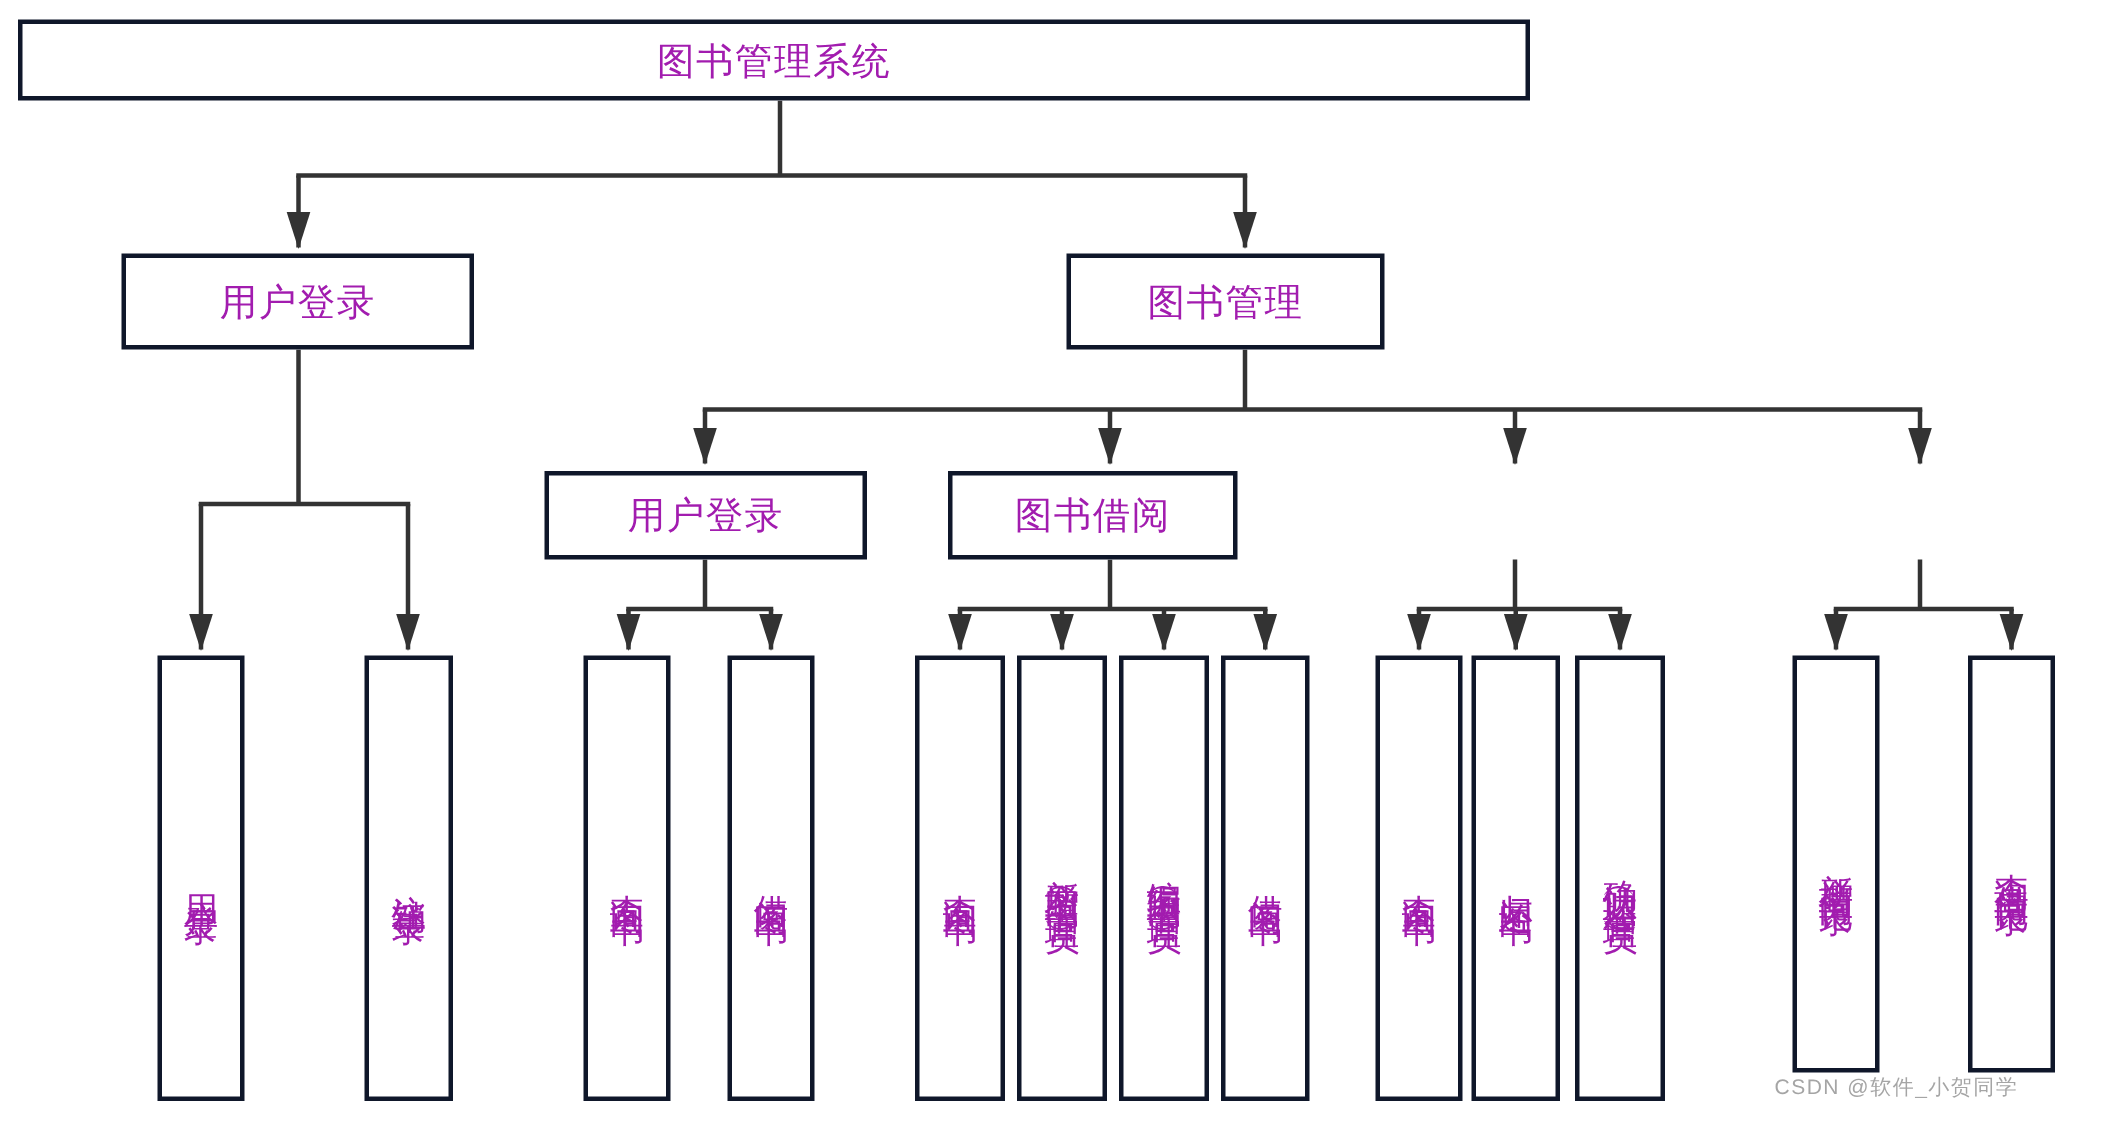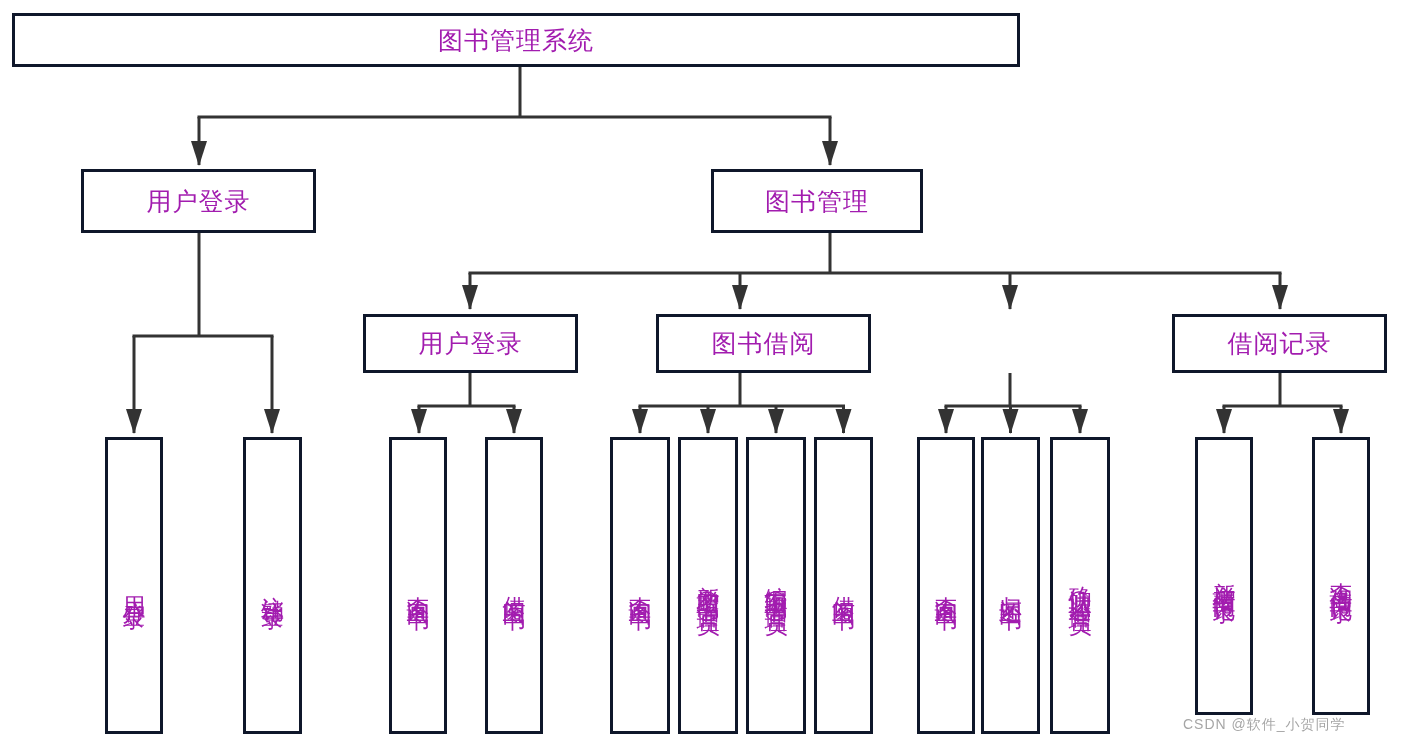--- a/index.html
+++ b/index.html
@@ -85,25 +85,22 @@
   <div class="node h" style="left:81px;top:169px;width:235px;height:64px">
     <span>用户登录</span>
   </div>
   <div class="node h" style="left:711px;top:169px;width:212px;height:64px">
     <span>图书管理</span>
   </div>
 
   <div class="node h" style="left:363px;top:314px;width:215px;height:59px">
     <span>用户登录</span>
   </div>
-  <div class="node h" style="left:656px;top:314px;width:215px;height:59px">
+  <div class="node h" style="left:632px;top:314px;width:193px;height:59px">
     <span>图书借阅</span>
-  </div>
-  <div class="node h" style="left:1172px;top:314px;width:215px;height:59px">
-    <span>借阅记录</span>
   </div>
 
   <div class="node v" style="left:105px;top:437px;width:58px;height:297px">
     <span>用户登录</span>
   </div>
   <div class="node v" style="left:243px;top:437px;width:59px;height:297px">
     <span>注销登录</span>
   </div>
 
   <div class="node v" style="left:389px;top:437px;width:58px;height:297px">

